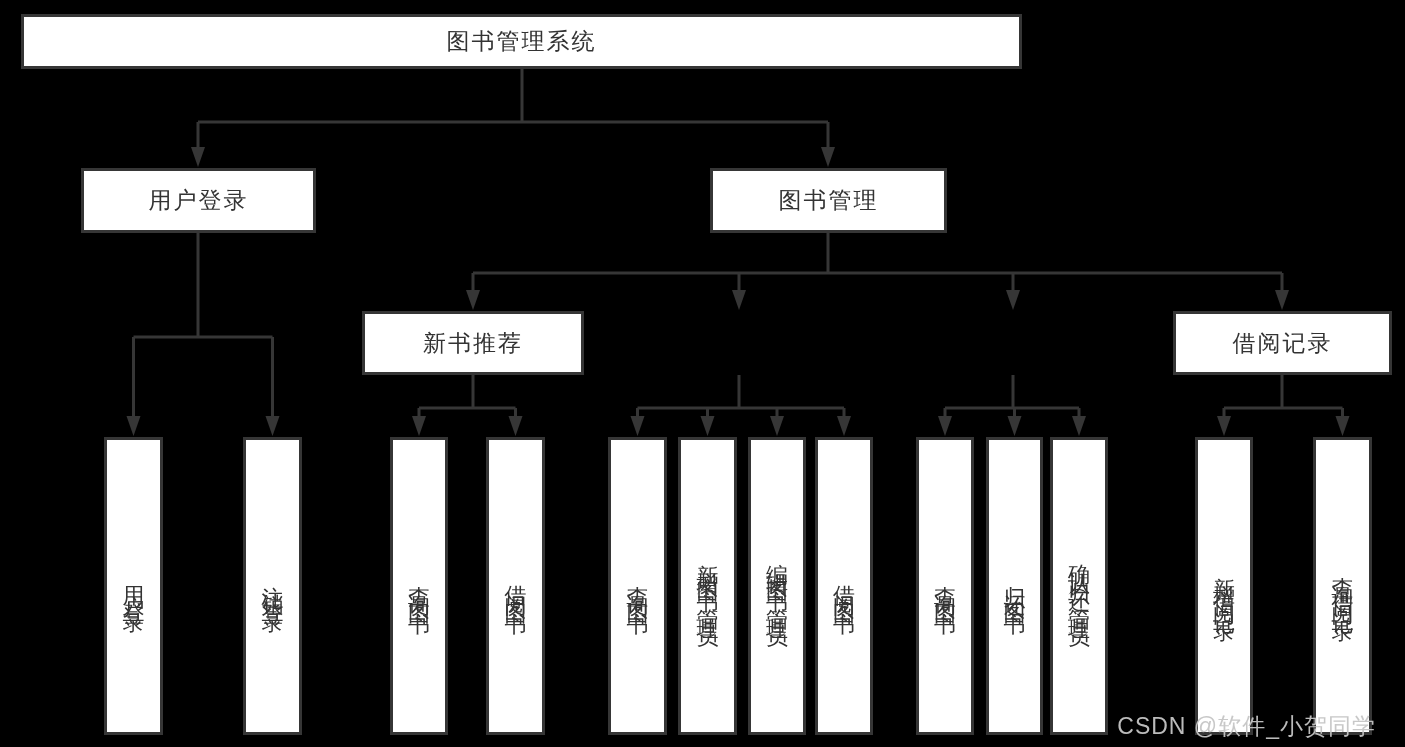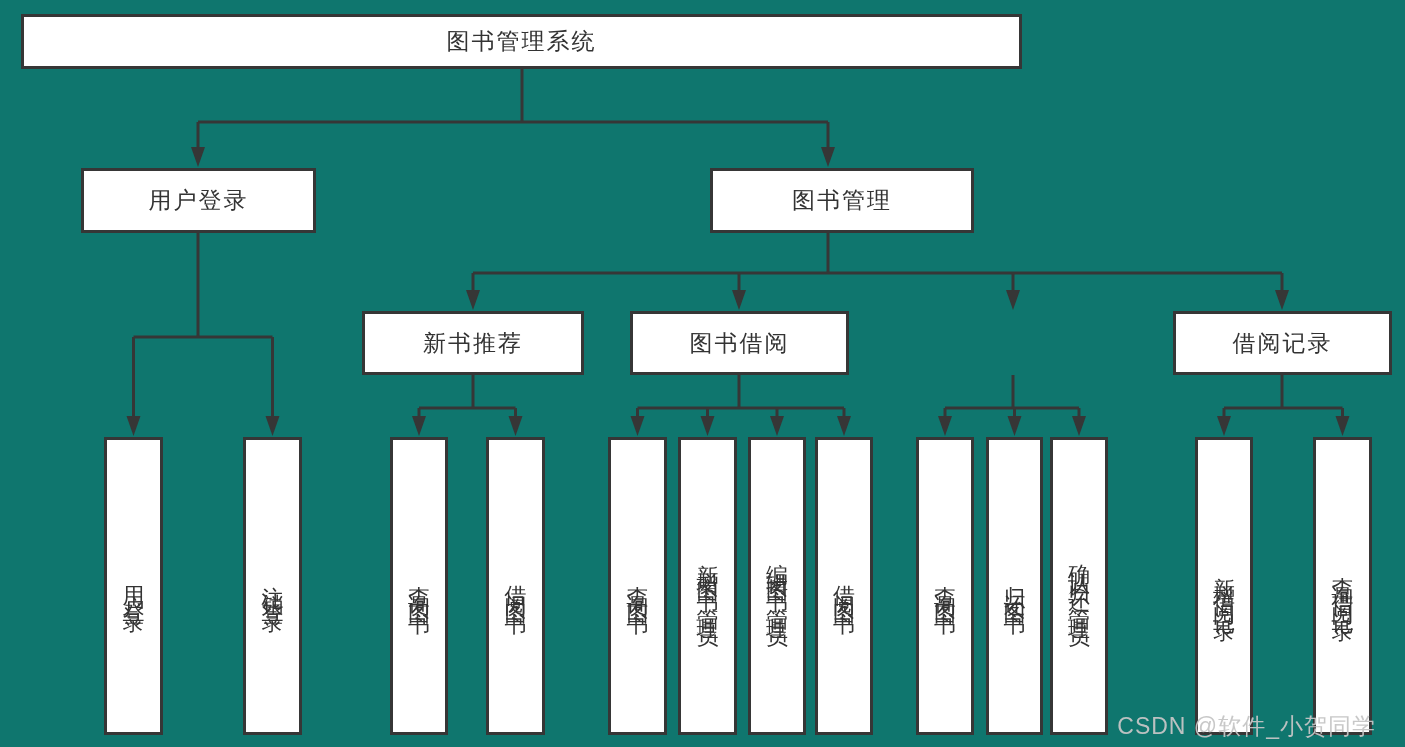--- a/index.html
+++ b/index.html
@@ -1,21 +1,21 @@
 <!DOCTYPE html>
 <html><head>
 <meta charset="utf-8">
 <style>
   html, body { margin: 0; padding: 0; }
   body { background: #ffffff; }
   .stage {
     position: relative;
     width: 1405px;
     height: 747px;
-    background: #0f766e;
+    background: #000000;
     overflow: hidden;
     font-family: "Liberation Sans", sans-serif;
   }
   .connectors {
     position: absolute;
     left: 0; top: 0;
     width: 1405px; height: 747px;
     z-index: 1;
   }
   .connectors path {
@@ -114,24 +114,23 @@
     <path d="M1282 375 V408 M1224 408 H1342.5 M1224 408 V421 M1342.5 408 V421"></path>
     <g>
       <polygon points="1217,416 1231,416 1224,436"></polygon>
       <polygon points="1335.5,416 1349.5,416 1342.5,436"></polygon>
     </g>
   </svg>
 
   <div class="node h-node" style="left:21px; top:14px; width:1001px; height:55px;">图书管理系统</div>
 
   <div class="node h-node" style="left:81px; top:168px; width:235px; height:65px;">用户登录</div>
-  <div class="node h-node" style="left:710px; top:168px; width:264px; height:65px;">图书管理</div>
+  <div class="node h-node" style="left:710px; top:168px; width:237px; height:65px;">图书管理</div>
 
   <div class="node h-node" style="left:362px; top:311px; width:222px; height:64px;">新书推荐</div>
-  <div class="node h-node" style="left:630px; top:311px; width:219px; height:64px;">图书借阅</div>
   <div class="node h-node" style="left:1173px; top:311px; width:219px; height:64px;">借阅记录</div>
 
   <div class="node v-node" style="left:104px; top:437px; width:59px; height:298px;">用户登录</div>
   <div class="node v-node" style="left:243px; top:437px; width:59px; height:298px;">注销登录</div>
 
   <div class="node v-node" style="left:390px; top:437px; width:58px; height:298px;">查询图书</div>
   <div class="node v-node" style="left:486px; top:437px; width:59px; height:298px;">借阅图书</div>
 
   <div class="node v-node" style="left:608px; top:437px; width:59px; height:298px;">查询图书</div>
   <div class="node v-node" style="left:678px; top:437px; width:59px; height:298px;">新增图书（管理员）</div>

